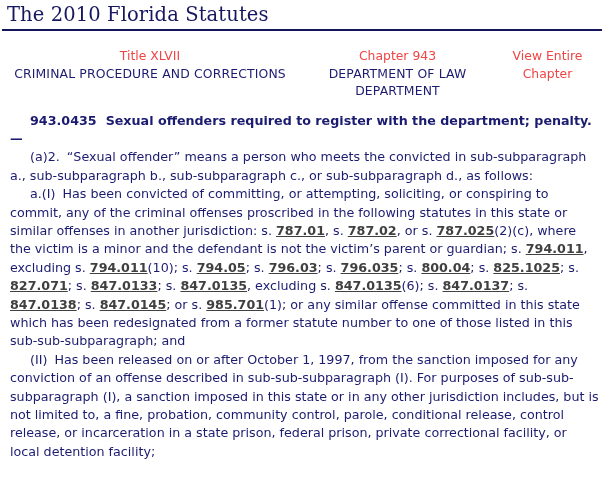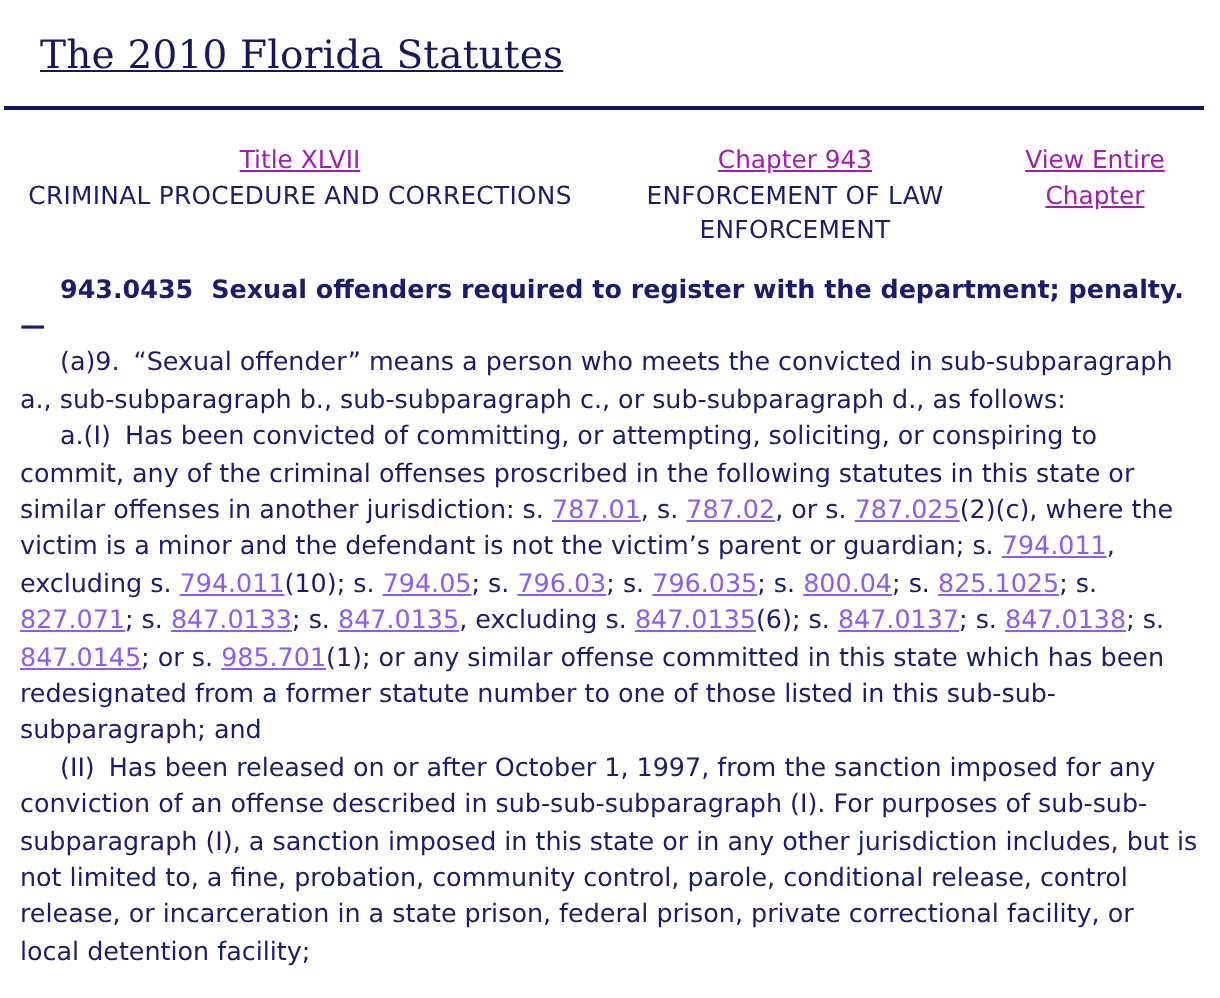--- a/index.html
+++ b/index.html
@@ -18,25 +18,24 @@
     position: relative;
     width: 610px;
     height: 499px;
     padding: 0;
   }
   .site-title {
     font-family: "DejaVu Serif", serif;
     font-size: 19.5px;
     font-weight: normal;
     color: #17175f;
-    margin: 14px;
+    margin: 1px;
     padding: 3px 4px 0 6px;
     letter-spacing: 0.1px;
     line-height: 22px;
-    text-decoration: underline;
   }
   .rule {
     margin: 3px 8px 0 2px;
     height: 2px;
     border: 0;
     border-top: 2px solid #15155c;
     background: transparent;
   }
   .header-table {
     width: 600px;
@@ -48,22 +47,21 @@
     vertical-align: top;
     font-size: 12.4px;
     line-height: 17.5px;
     color: #1b1b70;
     padding: 0;
   }
   .col-title { width: 300px; text-align: center; }
   .col-chapter { width: 195px; text-align: center; margin-top: 44px; }
   .col-view { width: 105px; text-align: center; padding-right: 6px; margin-top: 19px; }
   .hdr-link {
-    color: #a21caf;
-    text-decoration: underline;
+    color: #ef4444;
     cursor: pointer;
   }
   .hdr-sub {
     display: block;
     letter-spacing: 0.15px;
   }
   .body-wrap {
     margin-top: 12px;
     padding: 0 10px 0 10px;
   }
@@ -80,57 +78,58 @@
     line-height: 19px;
     font-weight: bold;
     color: #14145e;
     margin: 0;
     text-indent: 0;
   }
   .sec-num { font-weight: bold; }
   .sec-gap { display: inline-block; width: 9px; }
   .num-gap { display: inline-block; width: 7px; }
   a.slink {
-    color: #8b5cf6;
+    color: #404040;
     text-decoration: underline;
     cursor: pointer;
+    font-weight: bold;
   }
 </style>
 </head>
 <body>
 
 <div class="page">
 
   <h1 class="site-title">The 2010 Florida Statutes</h1>
 
   <hr class="rule">
 
   <table class="header-table">
     <tbody>
         <tr>
       <td class="col-title">
         <a class="hdr-link">Title XLVII</a>
         <span class="hdr-sub">CRIMINAL PROCEDURE AND CORRECTIONS</span>
       </td>
       <td class="col-chapter">
         <a class="hdr-link">Chapter 943</a>
-        <span class="hdr-sub">ENFORCEMENT OF LAW ENFORCEMENT</span>
+        <span class="hdr-sub">DEPARTMENT OF LAW DEPARTMENT</span>
       </td>
       <td class="col-view">
         <a class="hdr-link">View Entire Chapter</a>
       </td>
     </tr>
   </tbody>
     </table>
 
   <div class="body-wrap">
 
     <p class="stat sec-head"><span class="sec-num">943.0435</span><span class="sec-gap"></span><span>Sexual offenders required to register with the department; penalty.—</span></p>
 
 
-    <p class="stat"><span>(a)9.</span><span class="num-gap"></span><span>“Sexual offender” means a person who meets the convicted in sub-subparagraph a., sub-subparagraph b., sub-subparagraph c., or sub-subparagraph d., as follows:</span></p>
+    <p class="stat"><span>(a)2.</span><span class="num-gap"></span><span>“Sexual offender” means a person who meets the convicted in sub-subparagraph a., sub-subparagraph b., sub-subparagraph c., or sub-subparagraph d., as follows:</span></p>
 
     <p class="stat"><span>a.(I)</span><span class="num-gap"></span><span>Has been convicted of committing, or attempting, soliciting, or conspiring to commit, any of the criminal offenses proscribed in the following statutes in this state or similar offenses in another jurisdiction: s.</span> <a class="slink">787.01</a><span>, s.</span> <a class="slink">787.02</a><span>, or s.</span> <a class="slink">787.025</a><span>(2)(c), where the victim is a minor and the defendant is not the victim’s parent or guardian; s.</span> <a class="slink">794.011</a><span>, excluding s.</span> <a class="slink">794.011</a><span>(10); s.</span> <a class="slink">794.05</a><span>; s.</span> <a class="slink">796.03</a><span>; s.</span> <a class="slink">796.035</a><span>; s.</span> <a class="slink">800.04</a><span>; s.</span> <a class="slink">825.1025</a><span>; s.</span> <a class="slink">827.071</a><span>; s.</span> <a class="slink">847.0133</a><span>; s.</span> <a class="slink">847.0135</a><span>, excluding s.</span> <a class="slink">847.0135</a><span>(6); s.</span> <a class="slink">847.0137</a><span>; s.</span> <a class="slink">847.0138</a><span>; s.</span> <a class="slink">847.0145</a><span>; or s.</span> <a class="slink">985.701</a><span>(1); or any similar offense committed in this state which has been redesignated from a former statute number to one of those listed in this sub-sub-subparagraph; and</span></p>
 
     <p class="stat"><span>(II)</span><span class="num-gap"></span><span>Has been released on or after October 1, 1997, from the sanction imposed for any conviction of an offense described in sub-sub-subparagraph (I). For purposes of sub-sub-subparagraph (I), a sanction imposed in this state or in any other jurisdiction includes, but is not limited to, a fine, probation, community control, parole, conditional release, control release, or incarceration in a state prison, federal prison, private correctional facility, or local detention facility;</span></p>
 
   </div>
 </div>
 
 </body></html>

